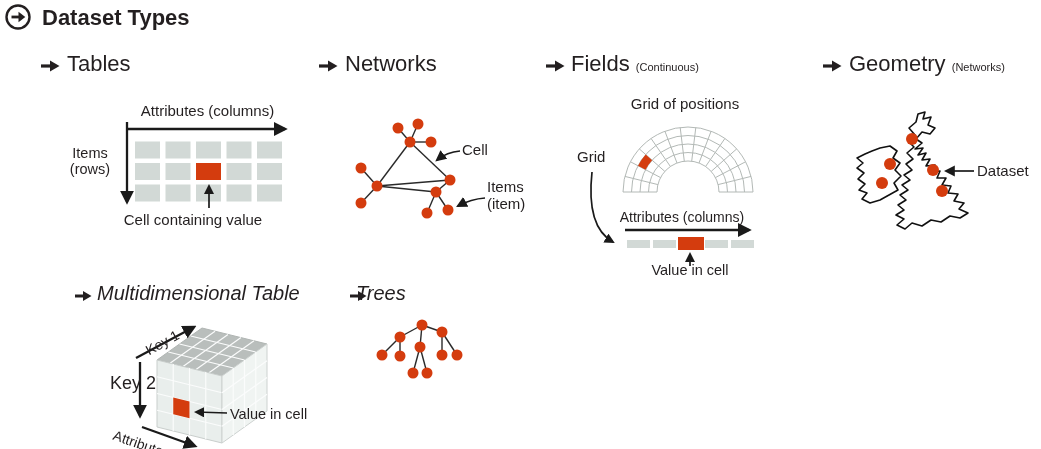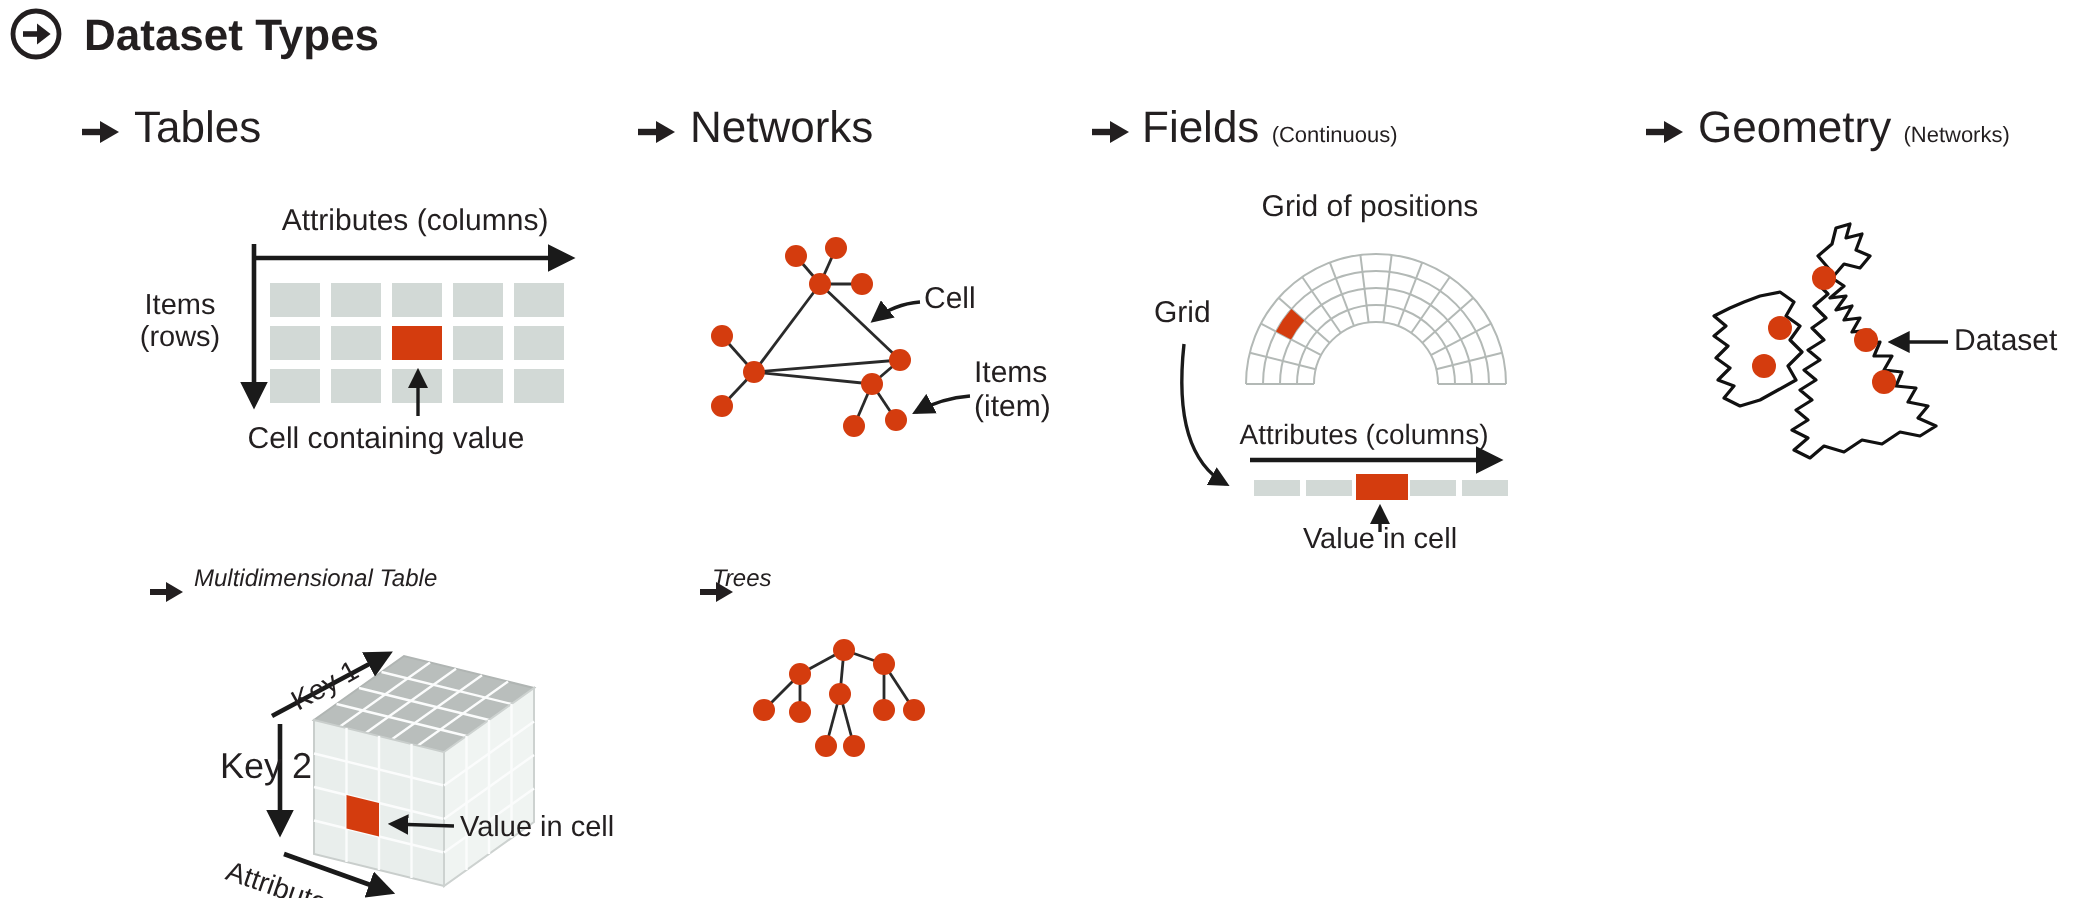--- a/index.html
+++ b/index.html
@@ -3,21 +3,21 @@
 <meta charset="utf-8">
 <style>
   html,body{margin:0;padding:0;background:#fff;}
   #canvas{position:relative;width:1041px;height:449px;background:#fff;overflow:hidden;
           font-family:"Liberation Sans","DejaVu Sans",sans-serif;color:#231f20;}
   .lbl{position:absolute;color:#231f20;font-size:15px;line-height:1.12;white-space:nowrap;}
   .center{text-align:center;white-space:normal;}
   .title{position:absolute;font-size:22px;font-weight:bold;}
   .cat{position:absolute;font-size:22px;}
   .cat .qual{font-size:11px;}
-  .subcat{position:absolute;font-size:12px;font-style:italic;}
+  .subcat{position:absolute;font-size:20px;font-style:italic;}
   svg{position:absolute;overflow:visible;}
   .edge{stroke:#2a2a2a;stroke-width:1.4;fill:none;}
   .arrow{stroke:#1a1a1a;stroke-width:2.3;fill:none;}
   .thin-arrow{stroke:#1a1a1a;stroke-width:1.7;fill:none;}
   .gridline{stroke:#b3b9b6;stroke-width:1;fill:none;}
   .cubeline{stroke:#fbfcfc;stroke-width:1.2;fill:none;}
 </style>
 </head>
 <body>
 

